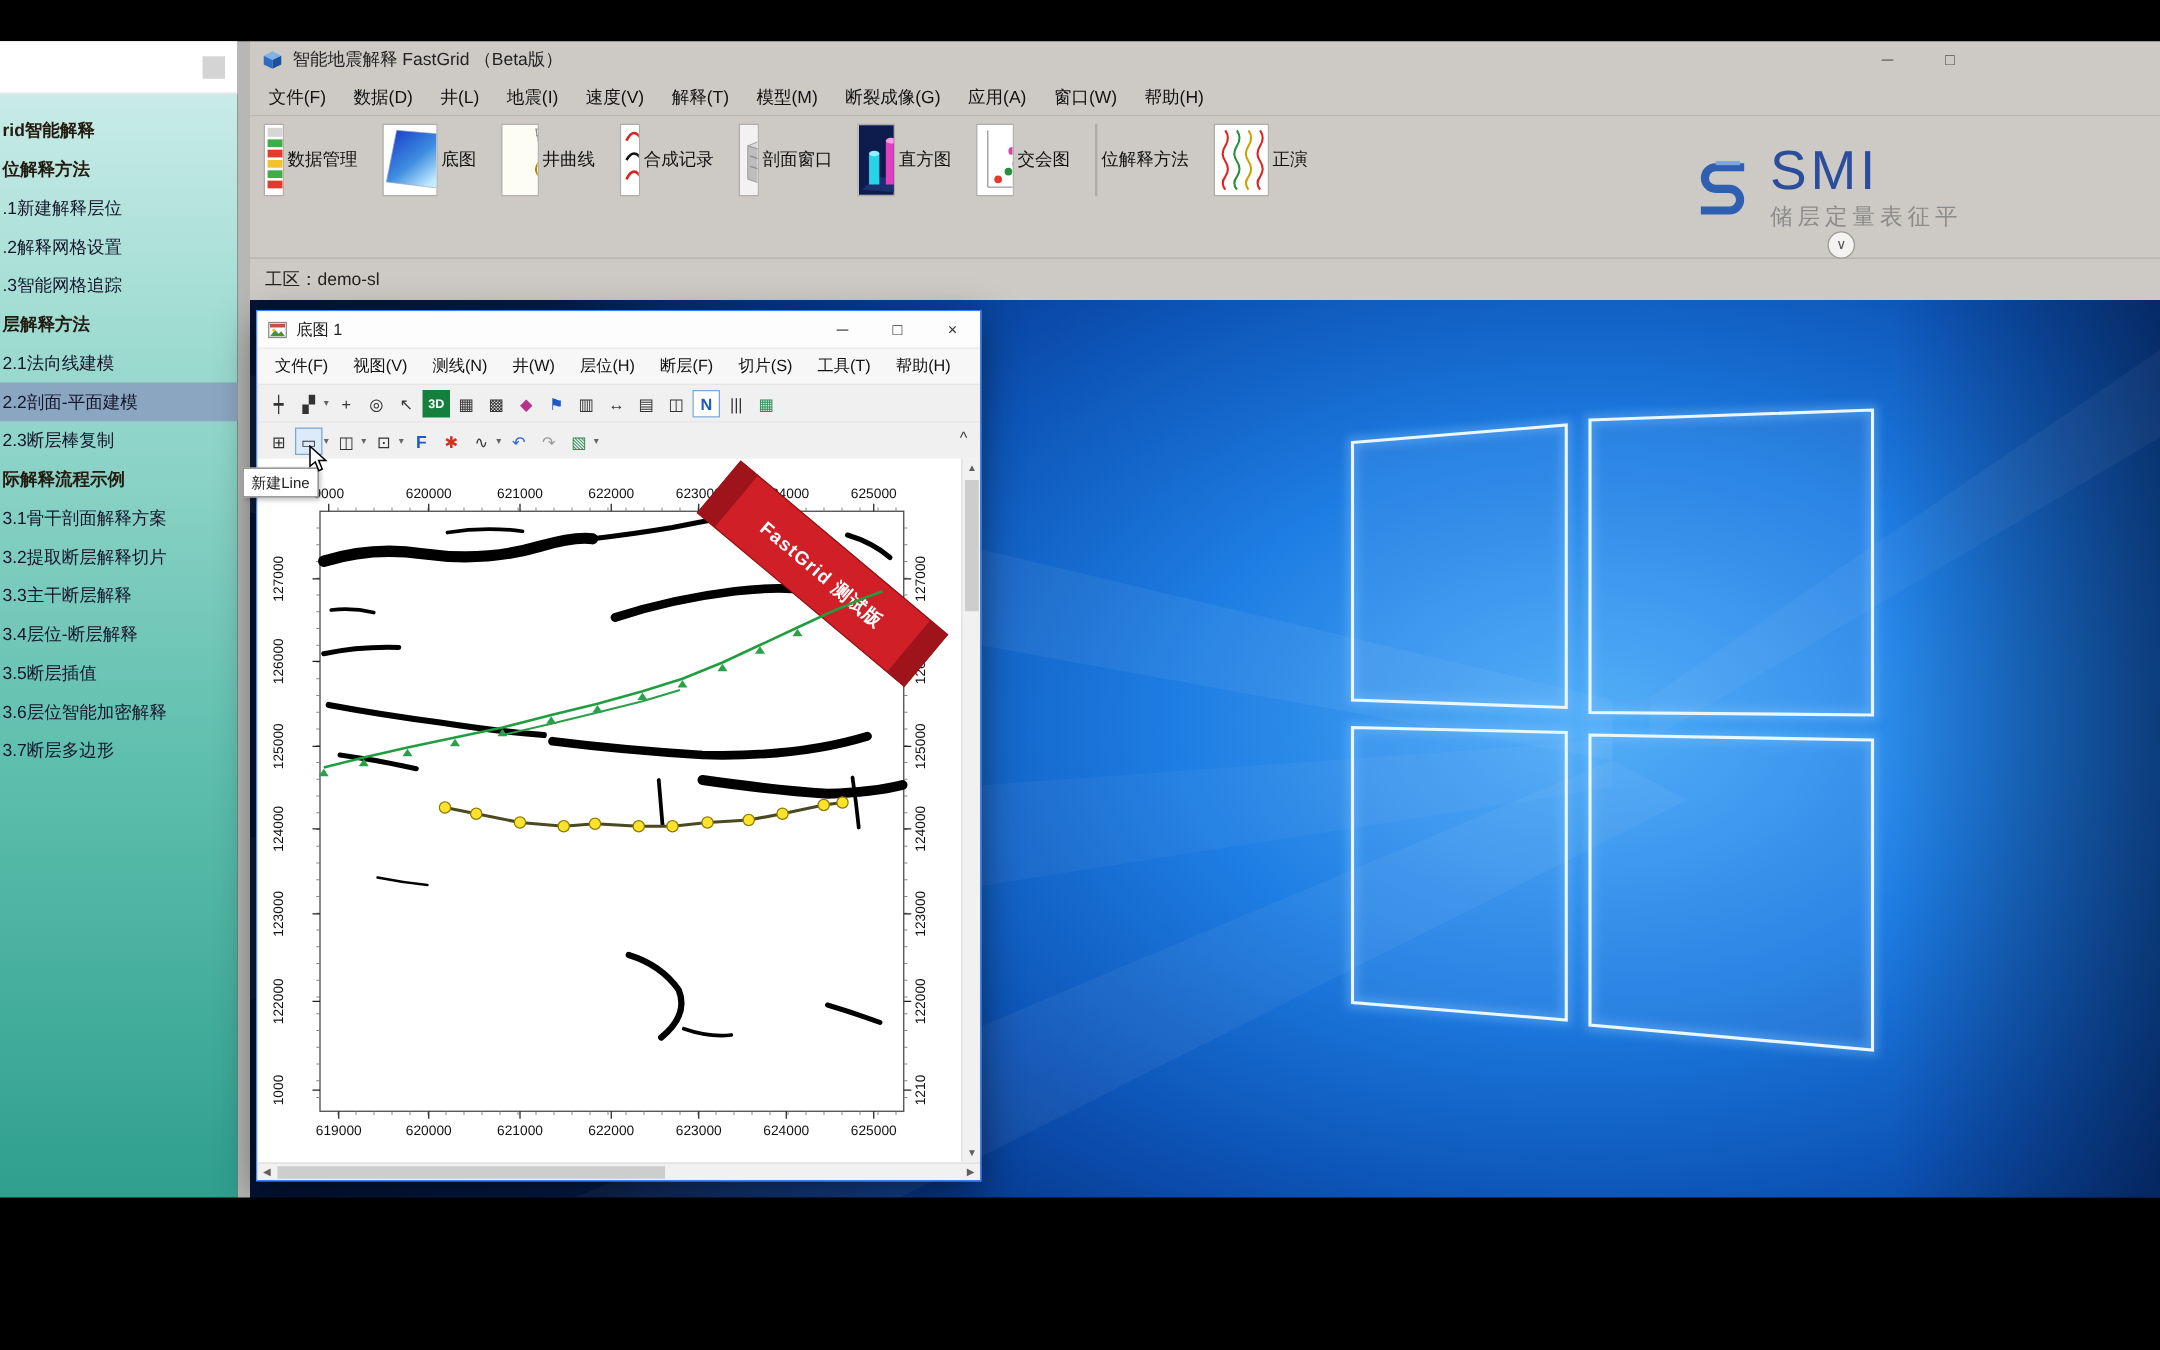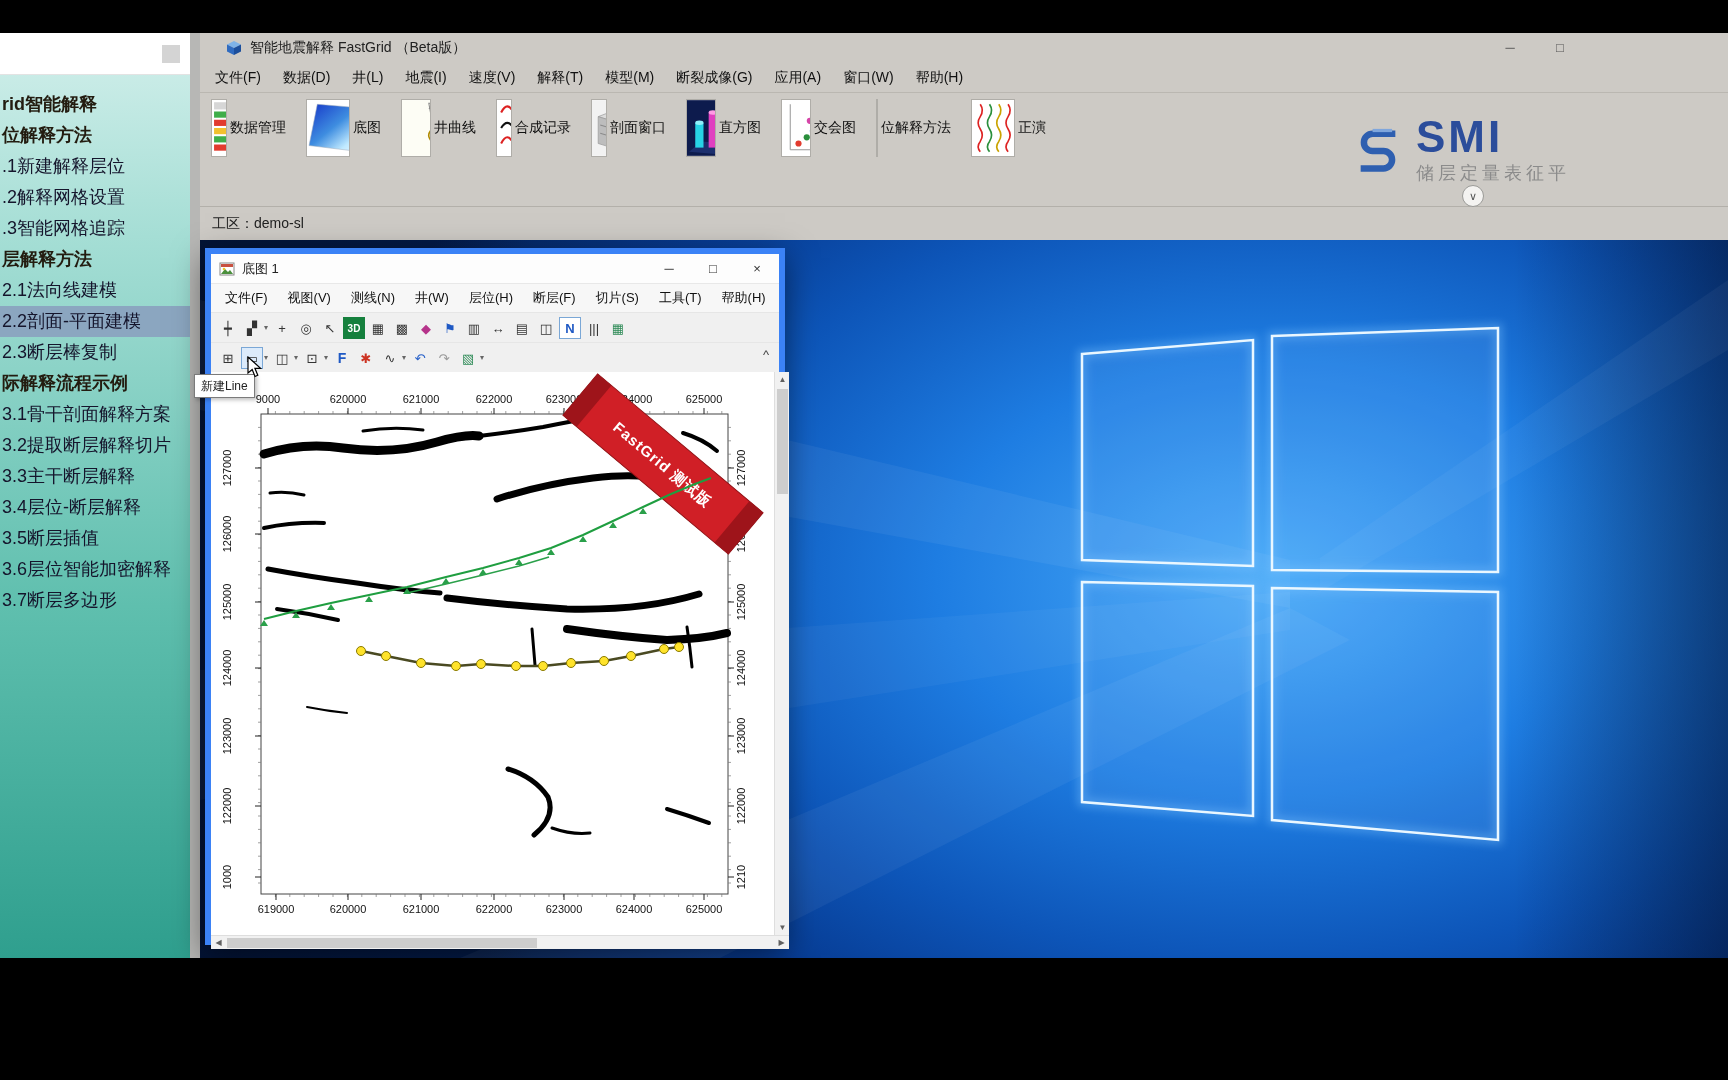--- a/index.html
+++ b/index.html
@@ -6,54 +6,54 @@
   html,body{background:#000}
   .stage{position:relative;width:1728px;height:1080px;background:#000;overflow:hidden;
          font-family:"Liberation Sans","DejaVu Sans",sans-serif;-webkit-font-smoothing:antialiased}
 
   
   .sidebar{position:absolute;left:0;top:33px;width:190px;height:925px;
            background:linear-gradient(180deg,#d2efeb 0%,#a5ded5 22%,#5fbfae 62%,#2f9f8e 100%)}
   .sidebar-header{height:42px;background:#fff;position:relative;border-bottom:1px solid #e3e3e3}
   .sidebar-header .sq{position:absolute;right:10px;top:12px;width:18px;height:18px;background:#d4d4d4}
   .side-items{padding-top:14px}
-  .side-item{height:31px;line-height:31px;font-size:18px;color:#15152c;padding-left:2px;white-space:nowrap;overflow:hidden}
+  .side-item{height:31px;line-height:31px;font-size:14px;color:#15152c;padding-left:2px;white-space:nowrap;overflow:hidden}
   .side-item.hdr{font-weight:bold;color:#231c10}
   .side-item.active{background:#8ba6c0}
   .gapstrip{position:absolute;left:190px;top:33px;width:10px;height:925px;background:#b7b7b5}
 
   
   .main-top{position:absolute;left:200px;top:33px;width:1528px;height:207px;background:#cdcac5}
-  .mt-titlebar{height:30px;display:flex;align-items:center;padding-left:26px;gap:8px;font-size:14px;color:#222;position:relative}
+  .mt-titlebar{height:30px;display:flex;align-items:center;padding-left:10px;gap:8px;font-size:14px;color:#222;position:relative}
   .win-btn{position:absolute;top:3px;width:34px;height:24px;text-align:center;line-height:24px;color:#555;font-size:13px;cursor:default}
   .mt-menubar{height:30px;display:flex;align-items:center;padding-left:4px;font-size:14px;color:#111;border-bottom:1px solid #bab7b1}
   .mt-menubar .menu-item{padding:4px 11px;white-space:nowrap}
   .mt-toolbar{height:113px;display:flex;padding-left:12px;gap:21px;align-items:flex-start;padding-top:7px}
   .tbtn{width:74px;display:flex;flex-direction:row;align-items:center;gap:4px}
   .tbtn .thumb{width:66px;height:56px;overflow:hidden;background:#fff;box-shadow:0 0 0 1px rgba(120,120,115,.35)}
   .tbtn .thumb svg{display:block}
   .tbtn .lbl{font-size:14px;color:#111;white-space:nowrap}
   .mt-workspace{height:34px;border-top:1px solid #b3b0aa;display:flex;align-items:center;padding-left:12px;font-size:14px;color:#222}
   .smi{position:absolute;left:1152px;top:82px;display:flex;align-items:center;gap:12px}
-  .smi .smi-text{font-size:44px;font-weight:bold;color:#2b4d9b;letter-spacing:3px;line-height:44px}
+  .smi .smi-text{font-size:44px;font-weight:normal;color:#2b4d9b;letter-spacing:3px;line-height:44px}
   .smi .smi-sub{font-size:18px;color:#8b8b8b;letter-spacing:4px;margin-top:2px;white-space:nowrap}
   .chev-circle{position:absolute;left:1262px;top:152px;width:22px;height:22px;border-radius:50%;
                background:#f4f3f1;border:1px solid #9a9a97;text-align:center;line-height:20px;font-size:11px;color:#555}
 
   
   .desktop{position:absolute;left:200px;top:240px;width:1528px;height:718px;
     background:
       linear-gradient(90deg, rgba(3,12,34,.55) 0%, rgba(3,12,34,0) 22%),
       linear-gradient(270deg, rgba(2,8,26,.45) 0%, rgba(2,8,26,0) 14%),
       radial-gradient(980px 640px at 70% 47%, #4aabf8 0%, #1e7de2 34%, #0d55b8 60%, #073b92 78%, #052a6b 92%, #031d4e 100%)}
   .desktop svg{position:absolute;left:0;top:0}
 
   
   .mapwin{position:absolute;left:205px;top:248px;width:580px;height:697px;background:#f0f0f0;
-          border:6px solid #3b82f6;box-shadow:0 10px 30px rgba(0,0,0,.5)}
+          border:1px solid #3b82f6;box-shadow:0 10px 30px rgba(0,0,0,.5)}
   .mw-titlebar{height:30px;background:#fdfdfd;display:flex;align-items:center;padding-left:8px;gap:7px;
                font-size:13px;color:#222;border-bottom:1px solid #e8e8e8;position:relative}
   .mw-ctrls{position:absolute;right:0;top:0;height:30px;display:flex}
   .mw-ctrl{width:44px;height:30px;text-align:center;line-height:30px;font-size:13px;color:#333}
   .mw-menubar{height:28px;display:flex;align-items:center;padding-left:4px;font-size:13px;color:#111;background:#f7f7f7}
   .mw-menubar .menu-item{padding:3px 10px;white-space:nowrap}
   .mw-toolbar{height:30px;display:flex;align-items:center;padding-left:5px;background:#f0f0f0;position:relative;border-top:1px solid #e6e6e6}
   .mwicon{display:inline-block;width:22px;height:22px;line-height:21px;text-align:center;font-size:13px;color:#333;
           margin:0 1px;border:1px solid transparent;cursor:default}
   .mwicon.pressed{border-color:#7aa7d6;background:#dcebfb}

